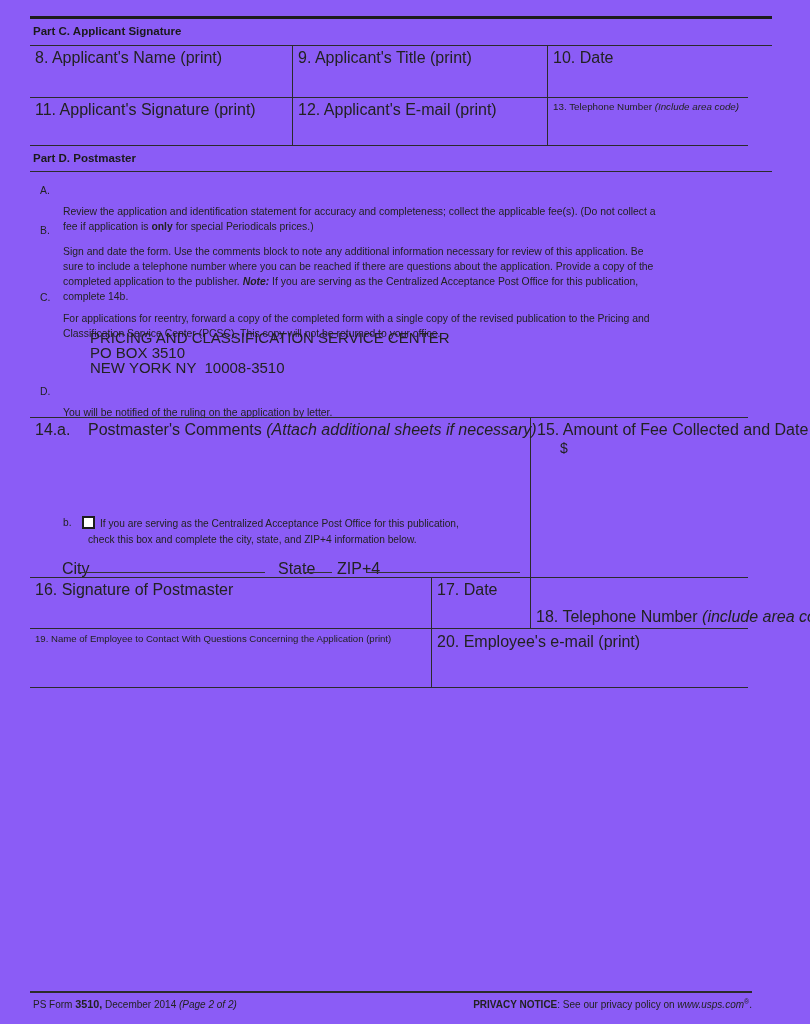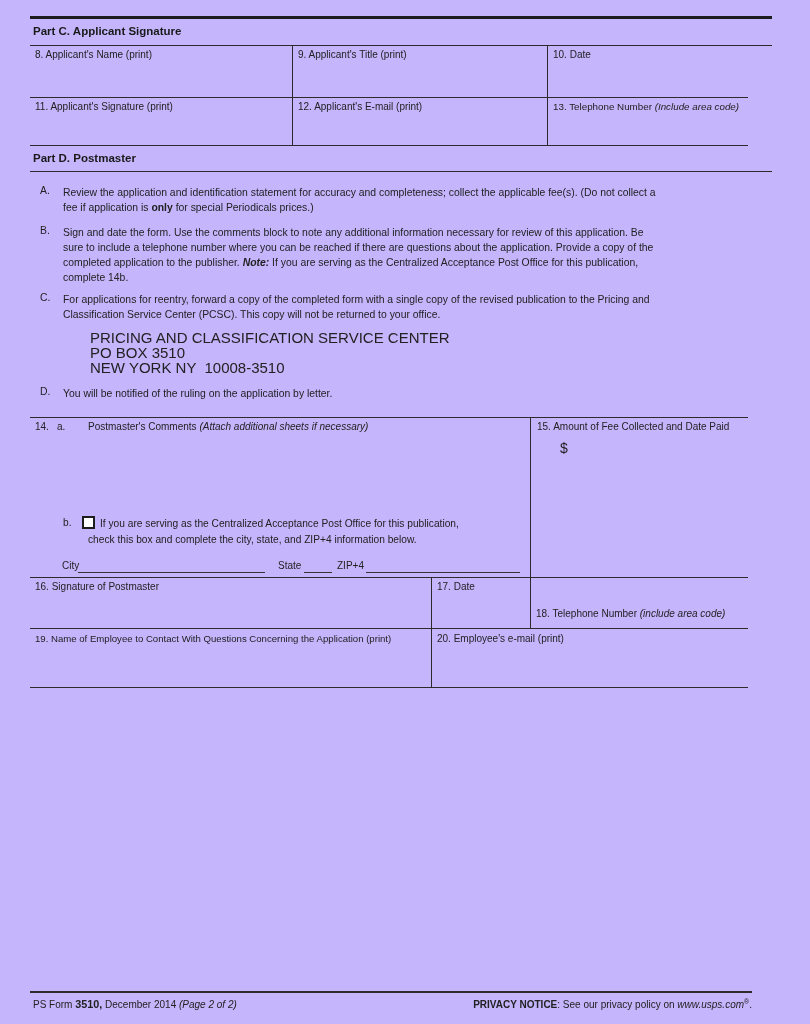--- a/index.html
+++ b/index.html
@@ -1,31 +1,31 @@
 <!DOCTYPE html>
 <html><head>
 <meta charset="utf-8">
 <style>
   html,body { margin:0; padding:0; background:#e8e8e8; }
   .page {
     position:relative; width:810px; height:1024px; margin:0 auto;
-    background:#c4b5fd; color:#222;
+    background:#8b5cf6; color:#222;
     font-family:"Liberation Sans","DejaVu Sans",sans-serif;
     overflow:hidden;
   }
   .hl { position:absolute; background:#2b2b2b; height:1px; }
   .vl { position:absolute; background:#2b2b2b; width:1px; }
   .thick { height:3px; background:#1d1d1d; }
   .ttl { position:absolute; font-size:11.5px; font-weight:bold; color:#1a1a1a; white-space:nowrap; }
   .cell { position:absolute; }
-  .lbl { position:absolute; font-size:10px; color:#222; white-space:nowrap; }
+  .lbl { position:absolute; font-size:16px; color:#222; white-space:nowrap; }
   .lbl i { font-style:italic;text-align:right; }
   .lbl-sm { font-size:9.6px; }
   .letter { position:absolute; left:40px; font-size:10.4px; }
-  .para { position:absolute; left:63px; width:712px; font-size:10.4px; line-height:15px; white-space:pre-wrap; }
+  .para { position:absolute; left:63px; width:712px; font-size:10.4px; line-height:15px; white-space:pre-wrap;margin-top:19px; }
   .para b i, .para .bi { font-weight:bold; font-style:italic; }
   .addr { position:absolute; left:90px; font-size:15px; line-height:15px; white-space:pre-wrap; }
   .ulspan { position:absolute; height:1px; background:#333; }
   .ckbox { position:absolute; width:13px; height:13px; border:2px solid #1d1d1d; background:#fff; box-sizing:border-box; }
   .dollar { position:absolute; font-size:14px; color:#222; }
   .fnote { position:absolute; font-size:10px; color:#222; white-space:nowrap; }
   sup { font-size:7px; }
 </style>
 </head>
 <body>

